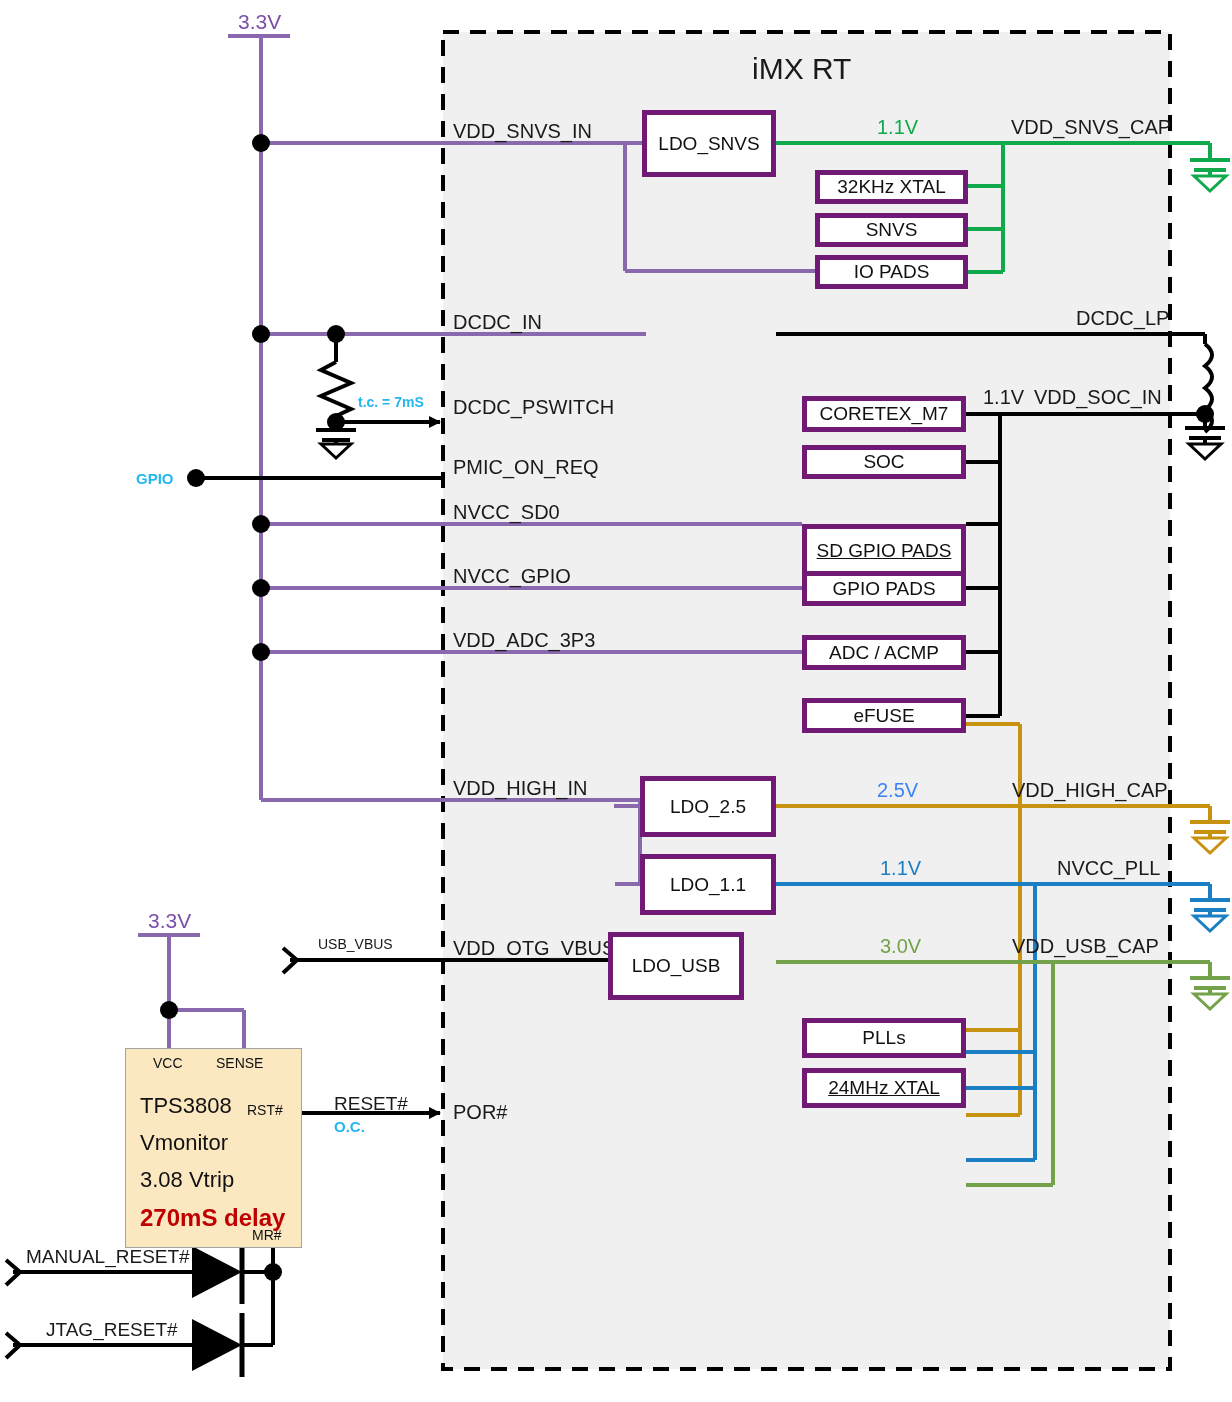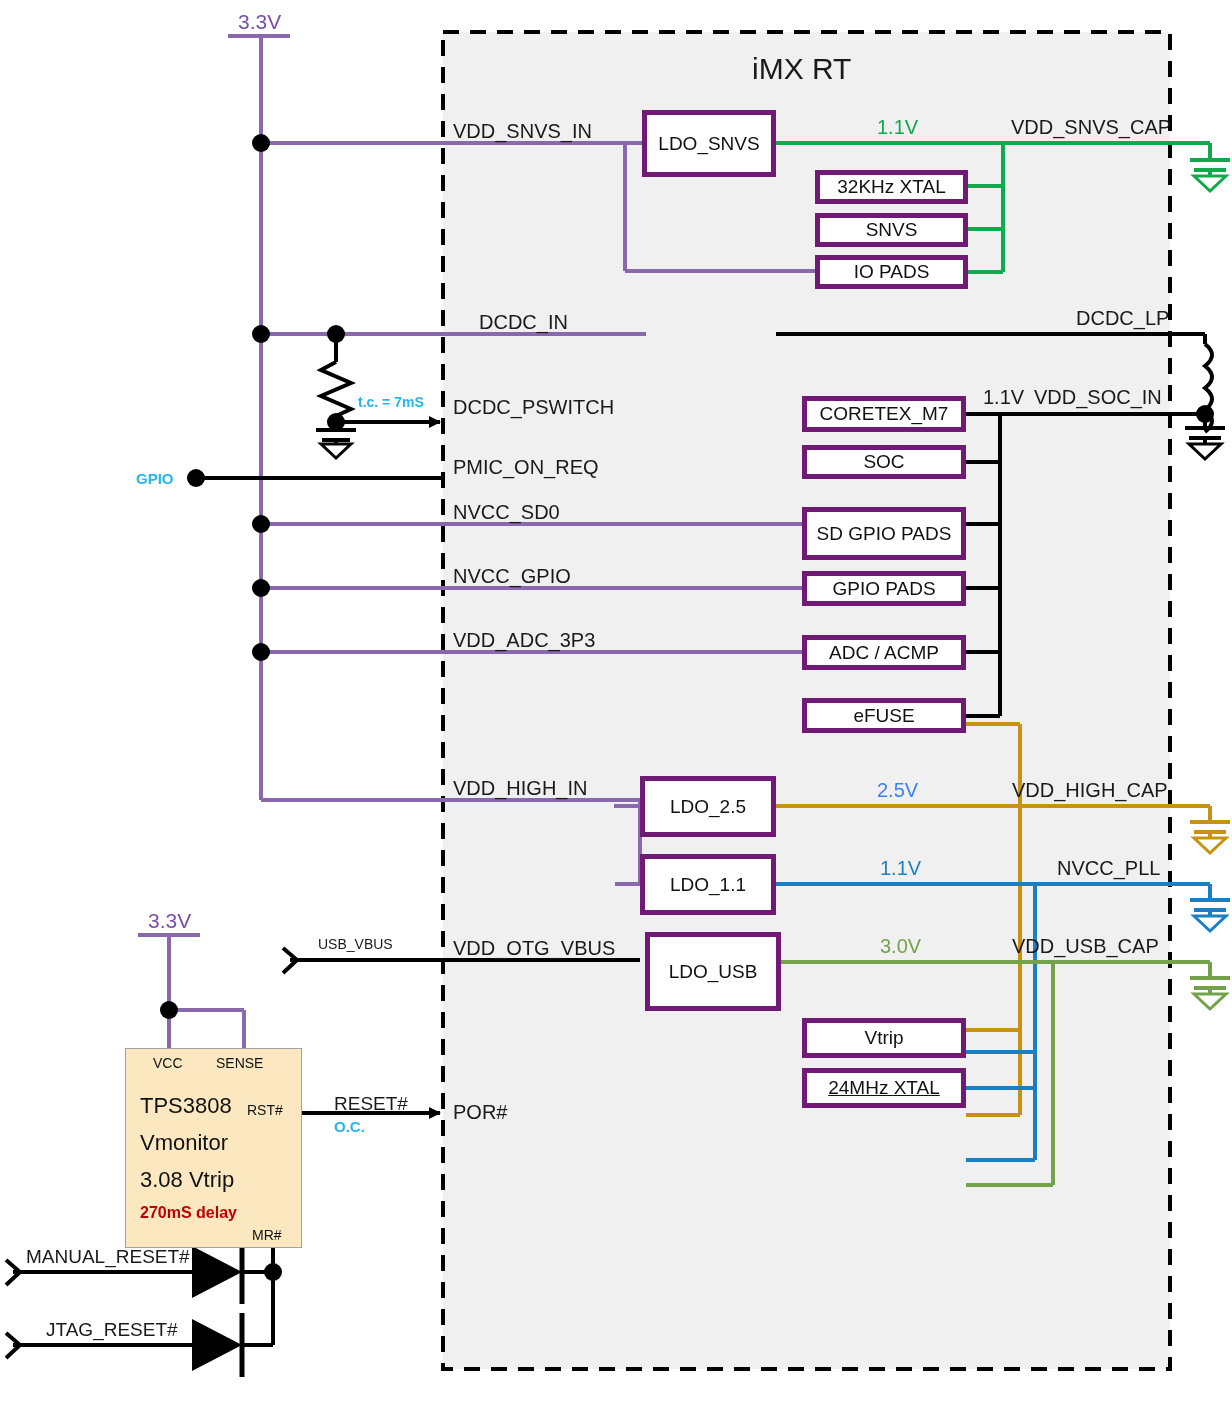--- a/index.html
+++ b/index.html
@@ -10,21 +10,21 @@
   .pinlabel{font-size:20px;}
   .netlabel{font-size:20px;}
   .voltlabel{font-size:20px;font-weight:400;}
   .blockbox{position:absolute;background:#ffffff;border:5px solid #701a75;
             display:flex;align-items:center;justify-content:center;
             font-size:19px;color:#111;box-sizing:border-box;}
   .chiptitle{font-size:30px;color:#1a1a1a;}
   .railv{font-size:21px;color:#7B4EA8;}
   .tps{position:absolute;background:#FBE8C0;border:1px solid #a3a3a3;box-sizing:border-box;}
   .tpsline{position:absolute;font-size:22px;color:#111;}
-  .tpsred{position:absolute;font-size:16px;color:#C00000;font-weight:bold;}
+  .tpsred{position:absolute;font-size:24px;color:#C00000;font-weight:bold;}
   .tpspin{position:absolute;font-size:14px;color:#111;}
 </style>
 </head>
 <body>
 
 <div id="root">
 
   <svg class="layer" viewBox="0 0 1232 1402">
     <defs>
       <marker id="arrow" markerWidth="12" markerHeight="12" refX="11" refY="6" orient="auto" markerUnits="userSpaceOnUse">
@@ -200,21 +200,21 @@
       <line x1="242" y1="1313" x2="242" y2="1377" stroke="#000" stroke-width="5"></line>
     </g>
   </svg>
 
   <div class="lbl chiptitle" style="left:752px;top:52px;">iMX RT</div>
 
   <div class="lbl railv" style="left:238px;top:10px;">3.3V</div>
   <div class="lbl railv" style="left:148px;top:909px;">3.3V</div>
 
   <div class="lbl pinlabel" style="left:453px;top:120px;">VDD_SNVS_IN</div>
-  <div class="lbl pinlabel" style="left:453px;top:311px;margin-left:26px;">DCDC_IN</div>
+  <div class="lbl pinlabel" style="left:453px;top:311px;">DCDC_IN</div>
   <div class="lbl pinlabel" style="left:453px;top:396px;">DCDC_PSWITCH</div>
   <div class="lbl pinlabel" style="left:453px;top:456px;">PMIC_ON_REQ</div>
   <div class="lbl pinlabel" style="left:453px;top:501px;">NVCC_SD0</div>
   <div class="lbl pinlabel" style="left:453px;top:565px;">NVCC_GPIO</div>
   <div class="lbl pinlabel" style="left:453px;top:629px;">VDD_ADC_3P3</div>
   <div class="lbl pinlabel" style="left:453px;top:777px;">VDD_HIGH_IN</div>
   <div class="lbl pinlabel" style="left:453px;top:937px;">VDD_OTG_VBUS</div>
   <div class="lbl pinlabel" style="left:453px;top:1101px;">POR#</div>
 
   <div class="lbl netlabel" style="left:1011px;top:116px;">VDD_SNVS_CAP</div>
@@ -231,30 +231,30 @@
   <div class="lbl voltlabel" style="left:880px;top:935px;color:#73A24A;">3.0V</div>
 
   <div class="blockbox" style="left:642px;top:110px;width:134px;height:67px;">LDO_SNVS</div>
   <div class="blockbox" style="left:815px;top:170px;width:153px;height:34px;">32KHz XTAL</div>
   <div class="blockbox" style="left:815px;top:213px;width:153px;height:34px;">SNVS</div>
   <div class="blockbox" style="left:815px;top:255px;width:153px;height:34px;">IO PADS</div>
 
 
   <div class="blockbox" style="left:802px;top:396px;width:164px;height:36px;">CORETEX_M7</div>
   <div class="blockbox" style="left:802px;top:445px;width:164px;height:34px;">SOC</div>
-  <div class="blockbox" style="left:802px;top:507px;width:164px;height:53px;">SD GPIO PADS</div>
+  <div class="blockbox" style="left:802px;top:524px;width:164px;height:53px;text-decoration:underline;">SD GPIO PADS</div>
   <div class="blockbox" style="left:802px;top:571px;width:164px;height:35px;">GPIO PADS</div>
   <div class="blockbox" style="left:802px;top:635px;width:164px;height:35px;">ADC / ACMP</div>
   <div class="blockbox" style="left:802px;top:698px;width:164px;height:35px;">eFUSE</div>
 
   <div class="blockbox" style="left:640px;top:776px;width:136px;height:61px;">LDO_2.5</div>
   <div class="blockbox" style="left:640px;top:854px;width:136px;height:61px;">LDO_1.1</div>
-  <div class="blockbox" style="left:645px;top:932px;width:136px;height:79px;text-align:right;">LDO_USB</div>
-
-  <div class="blockbox" style="left:802px;top:1018px;width:164px;height:40px;">Vtrip</div>
+  <div class="blockbox" style="left:608px;top:932px;width:136px;height:68px;text-align:right;">LDO_USB</div>
+
+  <div class="blockbox" style="left:802px;top:1018px;width:164px;height:40px;">PLLs</div>
   <div class="blockbox" style="left:802px;top:1068px;width:164px;height:40px;text-decoration:underline;">24MHz XTAL</div>
 
   <div class="lbl" style="left:358px;top:394px;font-size:14px;color:#23B7EF;font-weight:bold;">t.c. = 7mS</div>
   <div class="lbl" style="left:136px;top:470px;font-size:15px;color:#23B7EF;font-weight:bold;">GPIO</div>
   <div class="lbl" style="left:318px;top:936px;font-size:14px;">USB_VBUS</div>
   <div class="lbl" style="left:334px;top:1093px;font-size:19px;">RESET#</div>
   <div class="lbl" style="left:334px;top:1118px;font-size:15px;color:#23B7EF;font-weight:bold;">O.C.</div>
   <div class="lbl" style="left:26px;top:1246px;font-size:19px;">MANUAL_RESET#</div>
   <div class="lbl" style="left:46px;top:1319px;font-size:19px;">JTAG_RESET#</div>
 

